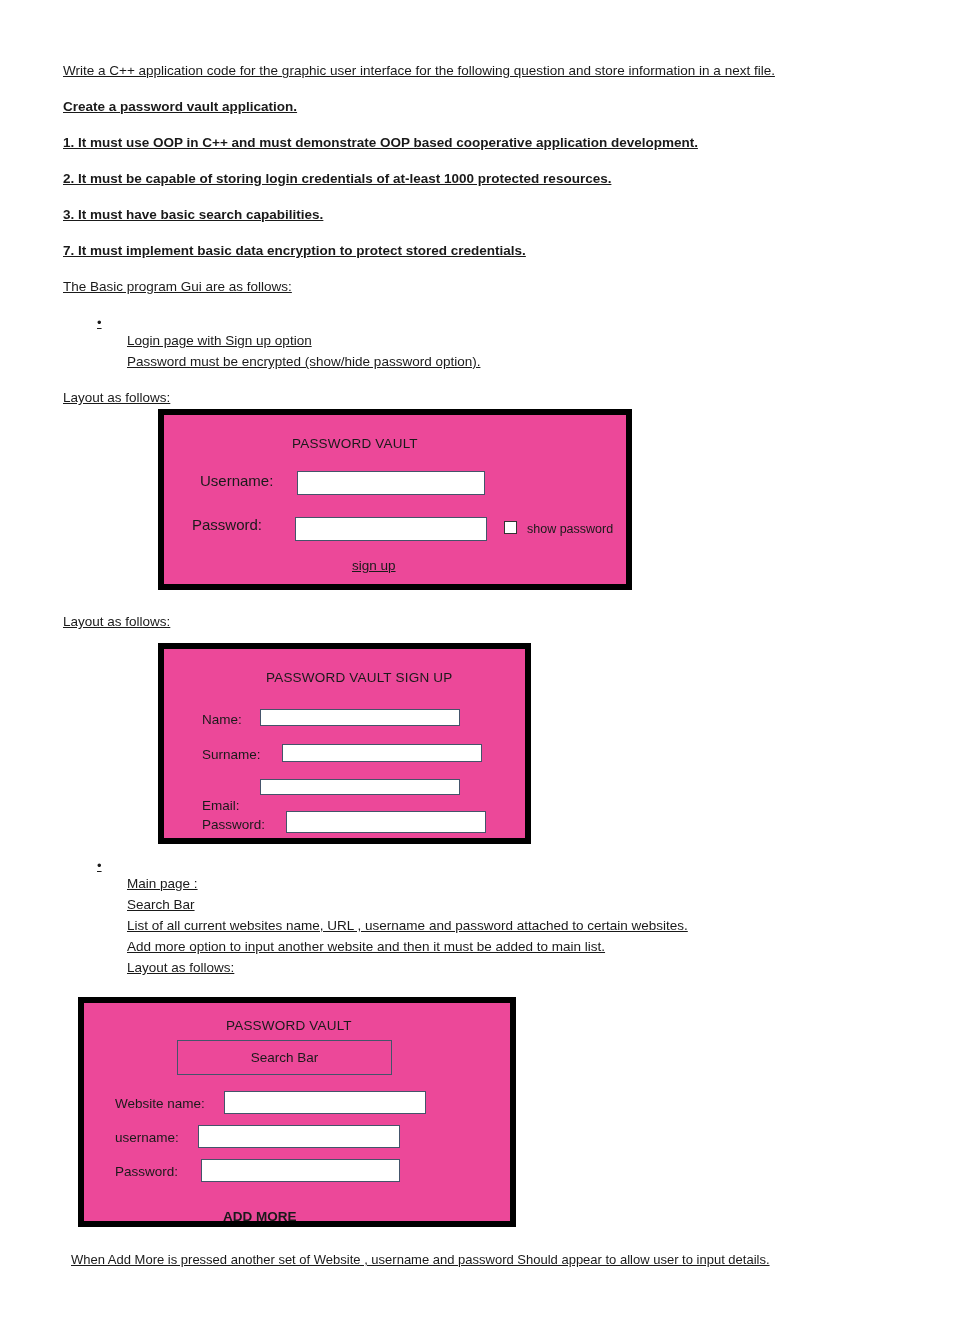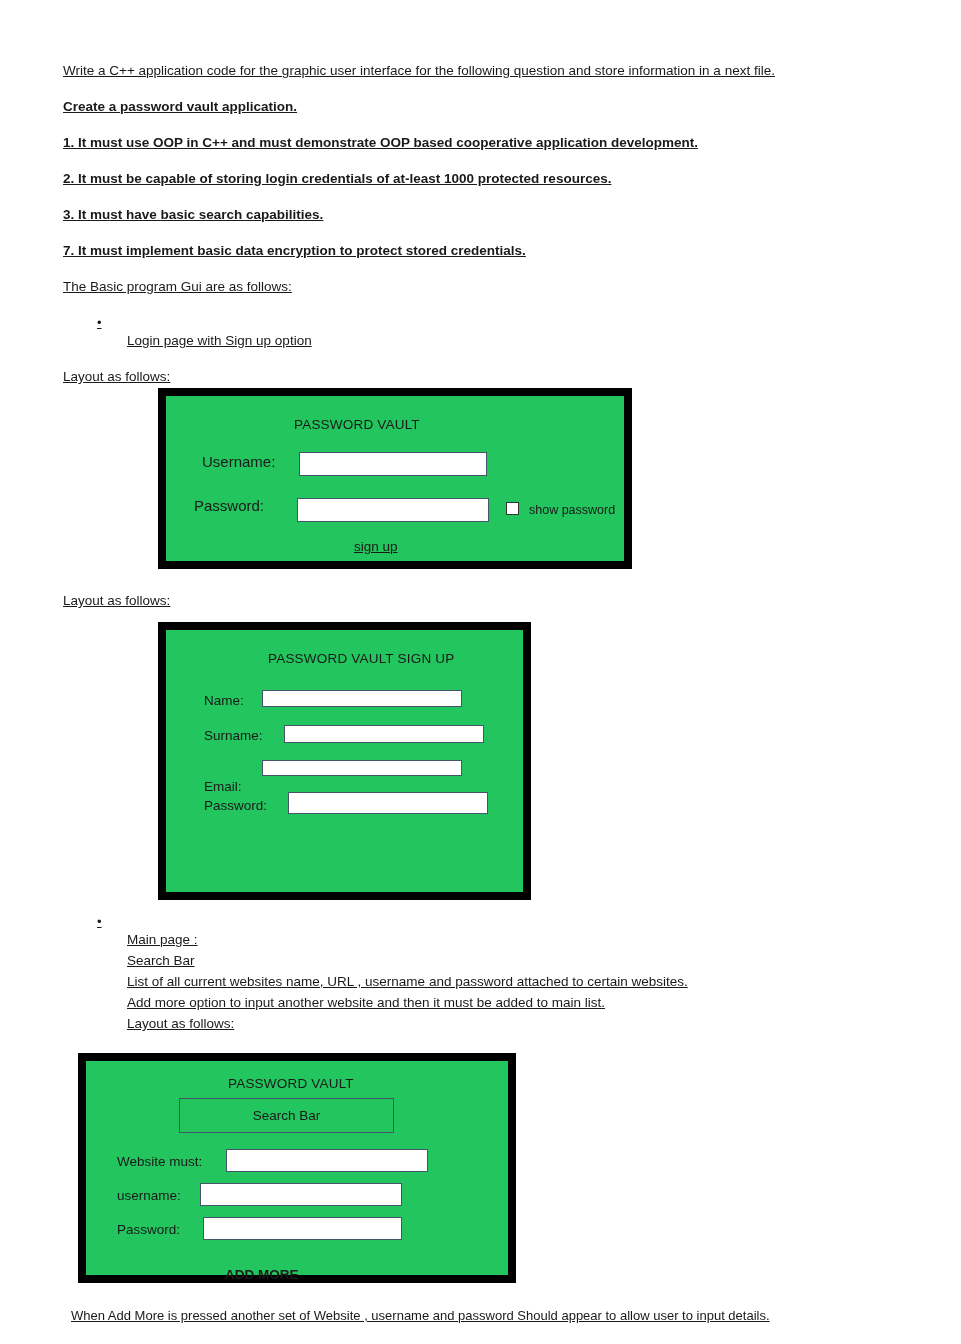--- a/index.html
+++ b/index.html
@@ -24,25 +24,25 @@
   .bullet-2 { margin: 0 0 15px 0; }
   .bullet-3 { margin: 0; }
   .bullet-dot { width: 30px; padding-left: 0; flex: 0 0 30px; margin-left: 34px; }
   .bullet-dot::before { content: "\2022"; font-size: 13px; }
   .bullet-body { flex: 1; margin-top: 16px; }
   .bullet-line { line-height: 21px; }
 
   
   .frame {
     position: relative;
-    border: 8px solid #000000;
-    background: #22c55e;
+    border: 6px solid #000000;
+    background: #ec4899;
   }
   .login-frame  { width: 474px; height: 181px; margin: 3px 0 23px 95px; }
-  .signup-frame { width: 373px; height: 278px; margin: 13px 0 13px 95px; }
+  .signup-frame { width: 373px; height: 201px; margin: 13px 0 13px 95px; }
   .main-frame   { width: 438px; height: 230px; margin: 19px 0 24px 15px; }
 
   .wf-abs { position: absolute; }
   .wf-title { font-size: 13.5px; letter-spacing: 0.2px; }
   .wf-label { font-size: 15px; }
   .wf-label-sm { font-size: 13.5px; }
   .wf-input {
     position: absolute;
     border: 1.5px solid #44546a;
     background: #ffffff;
@@ -106,20 +106,21 @@
   <p class="para bold">1. It must use OOP in C++ and must demonstrate OOP based cooperative application development.</p>
   <p class="para bold">2. It must be capable of storing login credentials of at-least 1000 protected resources.</p>
   <p class="para bold">3. It must have basic search capabilities.</p>
   <p class="para bold">7. It must implement basic data encryption to protect stored credentials.</p>
   <p class="para">The Basic program Gui are as follows:</p>
 
   <div class="bullet bullet-1">
     <span class="bullet-dot"></span>
     <div class="bullet-body">
       <div class="bullet-line">Login page with Sign up option</div>
+      <div class="bullet-line">Password must be encrypted (show/hide password option).</div>
     </div>
   </div>
 
   <p class="para label">Layout as follows:</p>
 
   <div class="frame login-frame">
     <div class="wf-abs wf-title login-title">PASSWORD VAULT</div>
     <div class="wf-abs wf-label login-username-label">Username:</div>
     <div class="wf-input login-username-input"></div>
     <div class="wf-abs wf-label login-password-label">Password:</div>
@@ -153,21 +154,21 @@
       <div class="bullet-line">Add more option to input another website and then it must be added to main list.</div>
       <div class="bullet-line">Layout as follows:</div>
     </div>
   </div>
 
   <div class="frame main-frame">
     <div class="wf-abs wf-title main-title">PASSWORD VAULT</div>
     <div class="main-search-box">
       <span>Search Bar</span>
     </div>
-    <div class="wf-abs wf-label-sm main-website-label">Website must:</div>
+    <div class="wf-abs wf-label-sm main-website-label">Website name:</div>
     <div class="wf-input main-website-input"></div>
     <div class="wf-abs wf-label-sm main-username-label">username:</div>
     <div class="wf-input main-username-input"></div>
     <div class="wf-abs wf-label-sm main-password-label">Password:</div>
     <div class="wf-input main-password-input"></div>
     <div class="wf-abs wf-bold main-addmore">ADD MORE</div>
   </div>
 
   <p class="footer">When Add More is pressed another set of Website , username and password Should appear to allow user to input details.</p>
 

